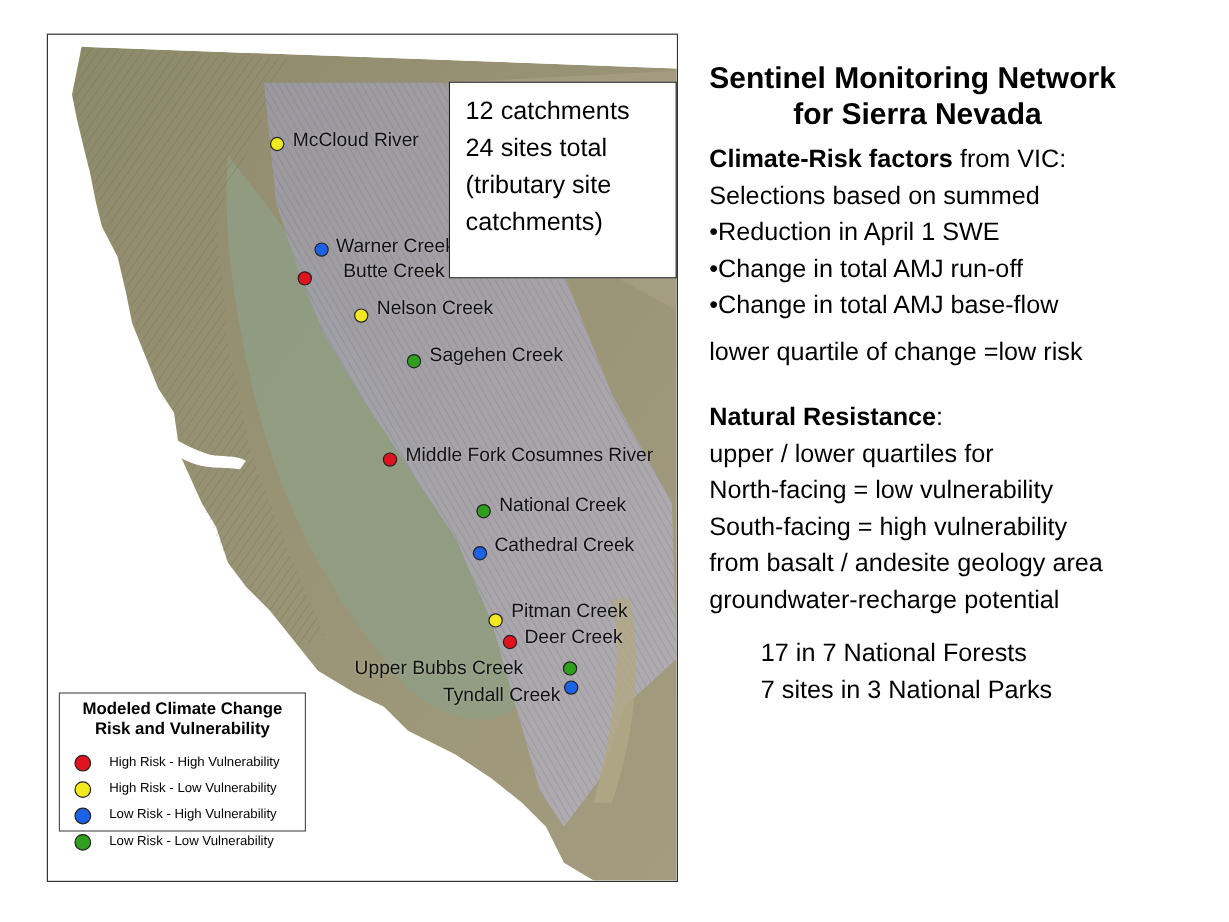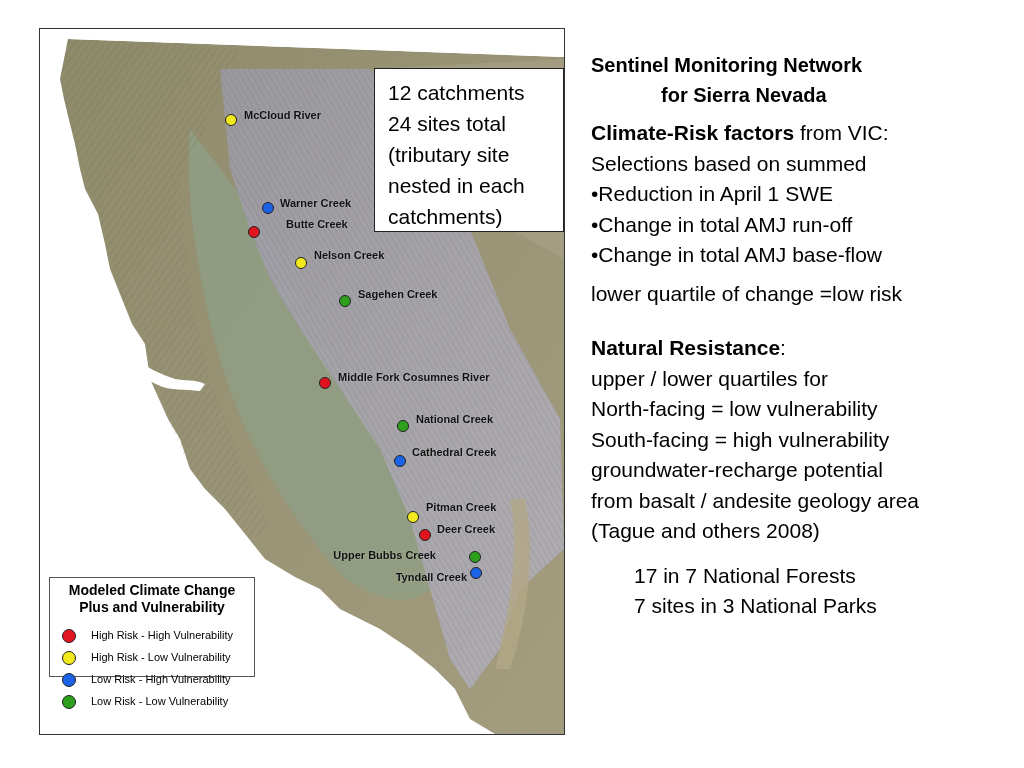--- a/index.html
+++ b/index.html
@@ -1,29 +1,29 @@
 <!DOCTYPE html>
 <html><head>
 <meta charset="utf-8">
 <style>
   html, body { margin: 0; padding: 0; background: #ffffff; }
   body { width: 1024px; height: 768px; position: relative; overflow: hidden; font-family: "Liberation Sans", sans-serif; color: #000; }
   .map-frame { position: absolute; left: 39px; top: 28px; width: 524px; height: 705px; border: 1px solid #333; background: #fff; overflow: hidden; }
   .map-svg { position: absolute; left: 0; top: 0; }
   .site { position: absolute; }
   .site-dot { position: absolute; width: 12px; height: 12px; border-radius: 50%; border: 1px solid #222; box-sizing: border-box; }
-  .site-label { position: absolute; font-size: 11px; font-weight: bold; color: #111; white-space: nowrap; text-shadow: 0 0 2px rgba(255,255,255,0.35); }
+  .site-label { position: absolute; font-size: 16px; font-weight: normal; color: #111; white-space: nowrap; text-shadow: 0 0 2px rgba(255,255,255,0.35); }
   .info-box { position: absolute; left: 374px; top: 68px; width: 190px; height: 164px; border: 1px solid #222; background: #fff; box-sizing: border-box; padding: 8px 0 0 13px; font-size: 21px; line-height: 31px; }
-  .legend { position: absolute; left: 49px; top: 577px; width: 206px; height: 100px; border: 1px solid #555; background: #fff; box-sizing: border-box; }
+  .legend { position: absolute; left: 49px; top: 577px; width: 206px; height: 116px; border: 1px solid #555; background: #fff; box-sizing: border-box; }
   .legend-title { text-align: center; font-weight: bold; font-size: 14px; line-height: 17px; margin-top: 4px; }
   .legend-item { position: absolute; left: 12px; height: 20px; font-size: 11px; }
   .legend-dot { position: absolute; left: 0; top: 2px; width: 14px; height: 14px; border-radius: 50%; border: 1px solid #222; box-sizing: border-box; }
   .legend-label { position: absolute; left: 29px; top: 2px; white-space: nowrap; }
   .right-panel { position: absolute; left: 591px; top: 50px; width: 420px; font-size: 21px; line-height: 30.5px; }
-  .title { font-weight: bold; font-size: 20px; line-height: 30px; }
+  .title { font-weight: bold; font-size: 25px; line-height: 30px; }
   .title .l2 { display: block; padding-left: 70px; }
   .para { margin-top: 8px; }
   .bold { font-weight: bold; }
   .indent { padding-left: 43px; }
   .line { display: block; white-space: nowrap; }
 </style>
 </head>
 <body>
 
 <div class="map-frame">
@@ -112,28 +112,27 @@
   <div class="site" style="left:430px;top:538px;">
     <div class="site-dot" style="left:0;top:0;background:#1c62e6;"></div>
     <div class="site-label" style="right:3px;top:4px;">Tyndall Creek</div>
   </div>
 </div>
 
 <div class="info-box">
   <span class="line">12 catchments</span>
   <span class="line">24 sites total</span>
   <span class="line">(tributary site</span>
-  <span class="line">nested in each</span>
   <span class="line">catchments)</span>
 </div>
 
 <div class="legend">
   <div class="legend-title">
     <span class="line">Modeled Climate Change</span>
-    <span class="line">Plus and Vulnerability</span>
+    <span class="line">Risk and Vulnerability</span>
   </div>
   <div class="legend-item" style="top:49px;">
     <div class="legend-dot" style="background:#e0141e;"></div>
     <span class="legend-label">High Risk - High Vulnerability</span>
   </div>
   <div class="legend-item" style="top:71px;">
     <div class="legend-dot" style="background:#f2ea1e;"></div>
     <span class="legend-label">High Risk - Low Vulnerability</span>
   </div>
   <div class="legend-item" style="top:93px;">
@@ -162,22 +161,21 @@
 
   <div class="para">
     <span class="line">lower quartile of change =low risk</span>
   </div>
 
   <div class="para" style="margin-top:24px;">
     <span class="line"><span class="bold">Natural Resistance</span><span>:</span></span>
     <span class="line">upper / lower quartiles for</span>
     <span class="line">North-facing = low vulnerability</span>
     <span class="line">South-facing = high vulnerability</span>
+    <span class="line">from basalt / andesite geology area</span>
     <span class="line">groundwater-recharge potential</span>
-    <span class="line">from basalt / andesite geology area</span>
-    <span class="line">(Tague and others 2008)</span>
   </div>
 
   <div class="para indent" style="margin-top:14px;">
     <span class="line">17 in 7 National Forests</span>
     <span class="line">7 sites in 3 National Parks</span>
   </div>
 </div>
 
 </body></html>

